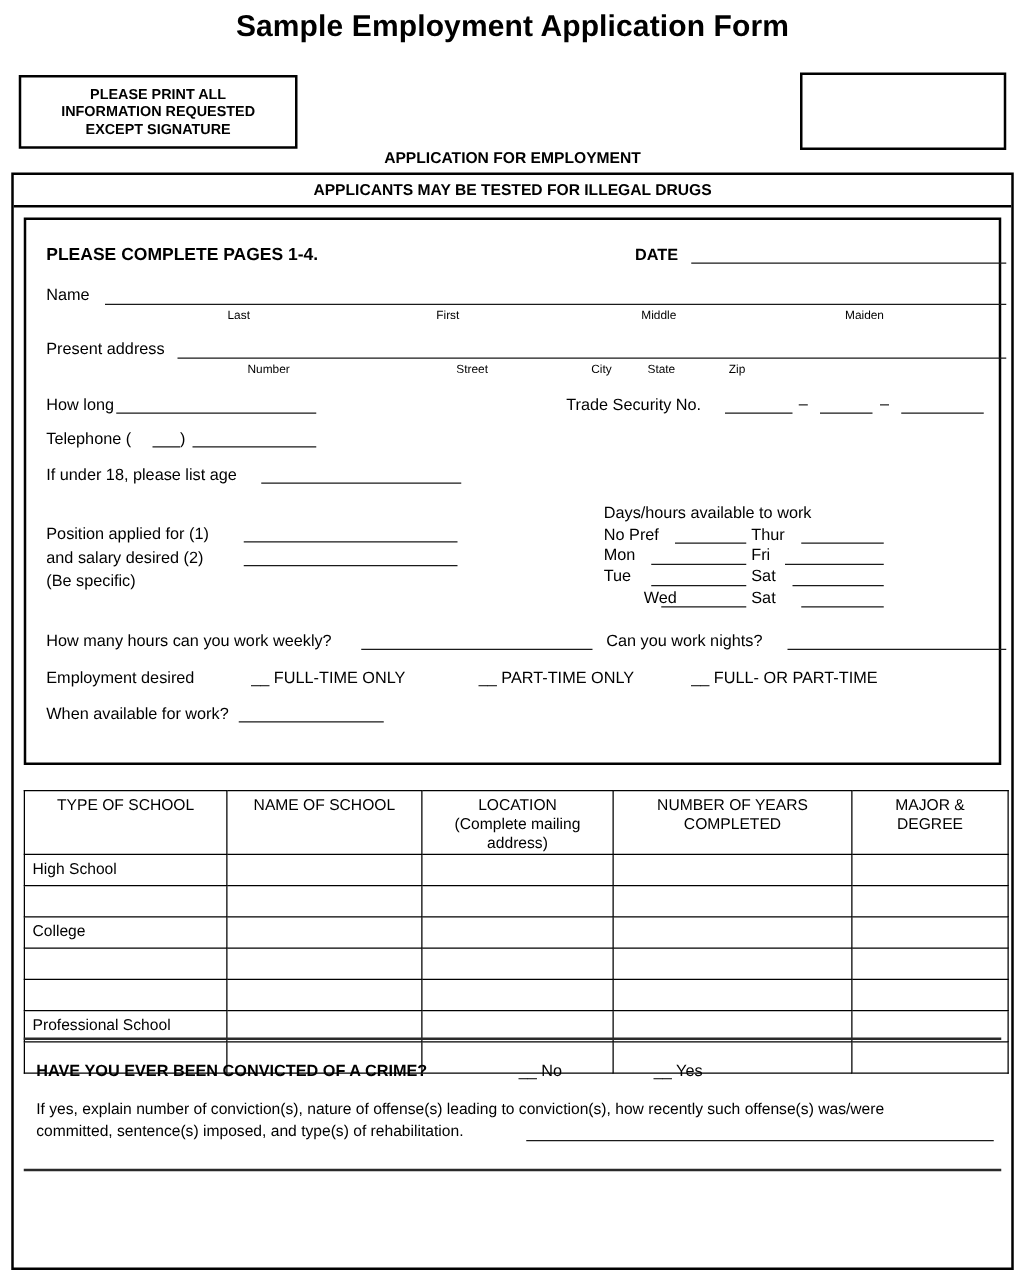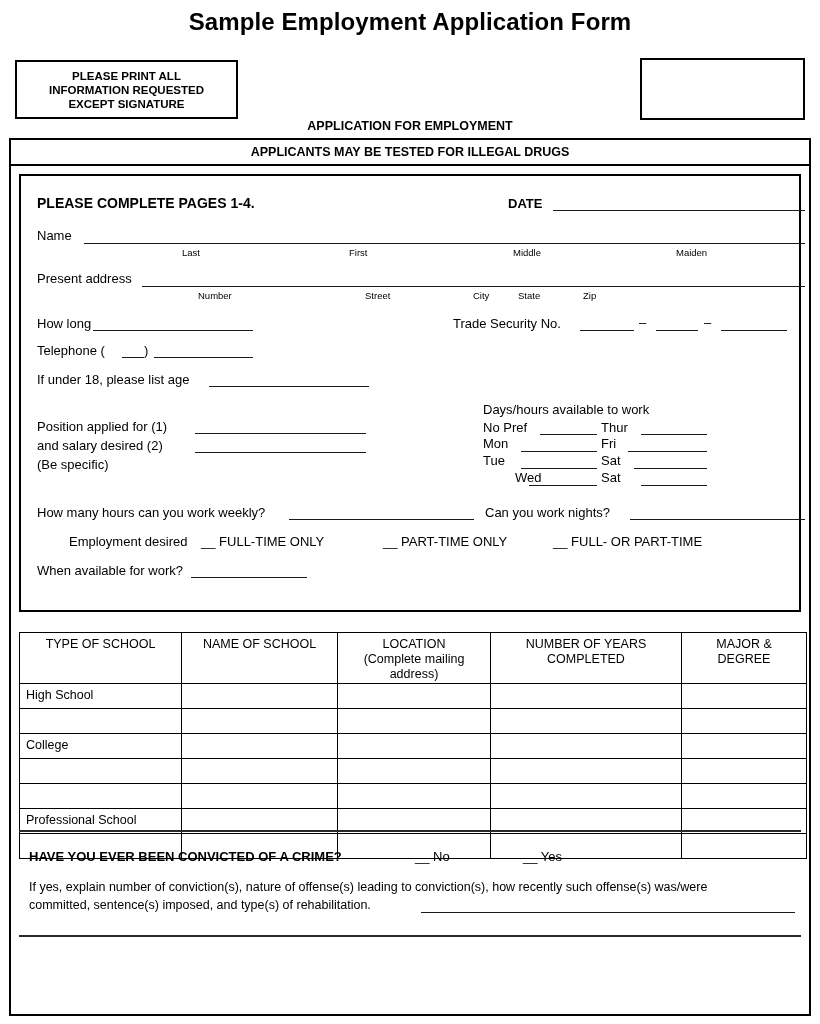--- a/index.html
+++ b/index.html
@@ -253,21 +253,21 @@
     <div class="row" style="left:16px; top:262px;">and salary desired   (2)</div>
     <div class="rule" style="left:174px; top:276px; width:171px;"></div>
 
     <div class="row" style="left:16px; top:281px;">(Be specific)</div>
 
     <div class="row" style="left:16px; top:329px;">How many hours can you work weekly?</div>
     <div class="rule" style="left:268px; top:343px; width:185px;"></div>
     <div class="row" style="left:464px; top:329px;">Can you work nights?</div>
     <div class="rule" style="left:609px; top:343px; width:175px;"></div>
 
-    <div class="row" style="left:16px; top:358px;margin-left:32px;">Employment desired</div>
+    <div class="row" style="left:16px; top:358px;">Employment desired</div>
     <div class="row" style="left:180px; top:358px;">__ FULL-TIME ONLY</div>
     <div class="row" style="left:362px; top:358px;">__ PART-TIME ONLY</div>
     <div class="row" style="left:532px; top:358px;">__ FULL- OR PART-TIME</div>
 
     <div class="row" style="left:16px; top:387px;">When available for work?</div>
     <div class="rule" style="left:170px; top:401px; width:116px;"></div>
 
   </div>
 
   <table class="edu-table">

